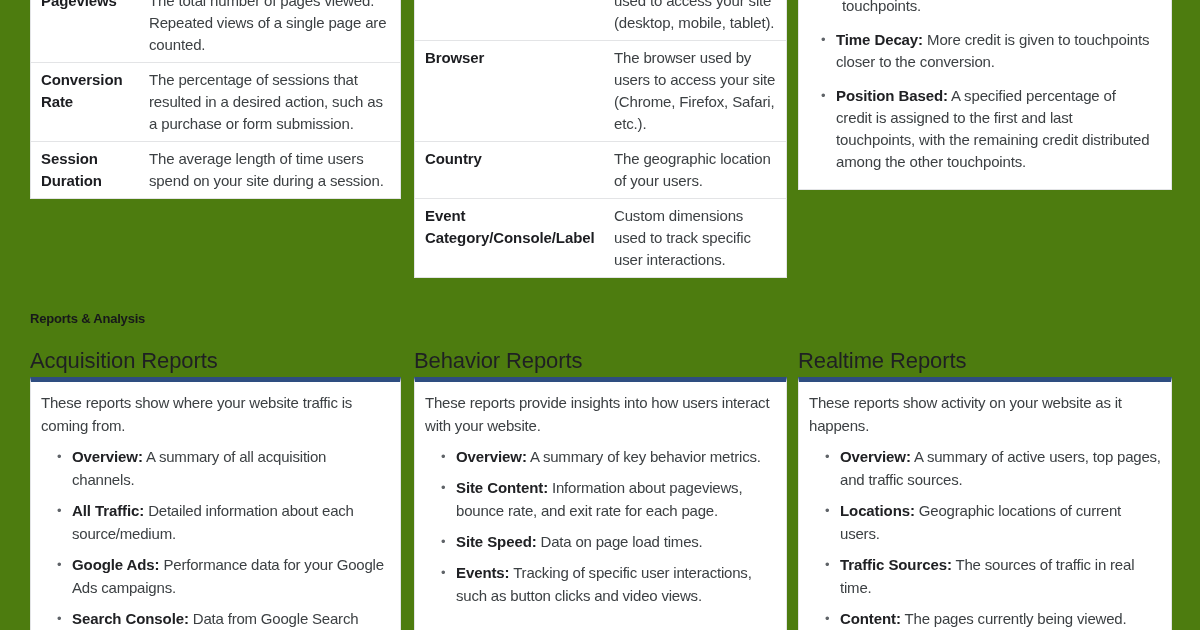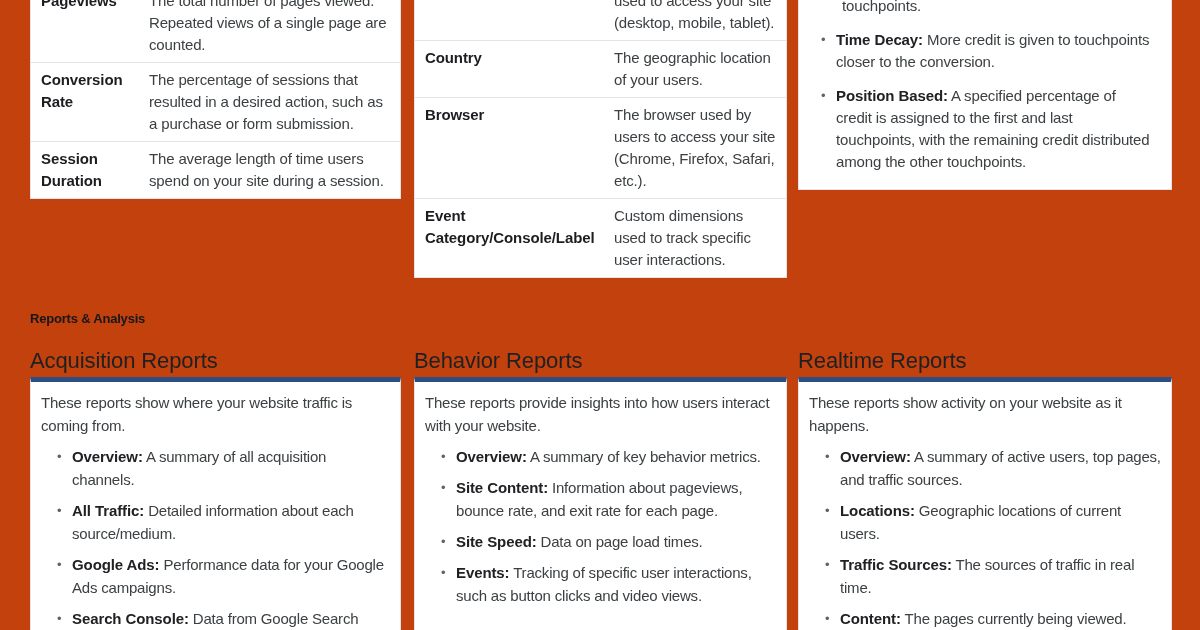--- a/index.html
+++ b/index.html
@@ -4,21 +4,21 @@
 <style>
   :root{
     --navy:#2e4d80;
     --border:#e3e4e6;
     --text:#3c4043;
     --strong:#1c1d21;
   }
   *{box-sizing:border-box;margin:0;padding:0;}
   html,body{width:1200px;height:630px;}
   body{font-family:"Liberation Sans",sans-serif;background:#fff;}
-  .stage{position:relative;width:1200px;height:630px;overflow:hidden;background:#c2410c;color:var(--text);}
+  .stage{position:relative;width:1200px;height:630px;overflow:hidden;background:#4d7c0f;color:var(--text);}
 
   
   .tbl{position:absolute;background:#fff;border:1px solid var(--border);font-size:15px;line-height:22px;letter-spacing:-0.15px;}
   .trow{display:flex;padding:6px 10px;border-bottom:1px solid var(--border);}
   .trow:last-child{border-bottom:none;}
   .tlabel{flex:none;font-weight:700;color:var(--strong);letter-spacing:-0.1px;}
   .tdesc{flex:1;color:var(--text);}
   #metrics-table{left:30px;top:-17px;width:371px;}
   #metrics-table .tlabel{width:84px;margin-right:24px;}
   #dimensions-table{left:414px;top:-17px;width:373px;}
@@ -62,26 +62,26 @@
         <div class="tlabel">Session Duration</div>
         <div class="tdesc">The average length of time users spend on your site during a session.</div>
       </div>
     </div>
   <div class="tbl" id="dimensions-table">
       <div class="trow">
         <div class="tlabel"></div>
         <div class="tdesc">used to access your site (desktop, mobile, tablet).</div>
       </div>
       <div class="trow">
+        <div class="tlabel">Browser</div>
+        <div class="tdesc">The browser used by users to access your site (Chrome, Firefox, Safari, etc.).</div>
+      </div>
+      <div class="trow">
         <div class="tlabel">Country</div>
         <div class="tdesc">The geographic location of your users.</div>
-      </div>
-      <div class="trow">
-        <div class="tlabel">Browser</div>
-        <div class="tdesc">The browser used by users to access your site (Chrome, Firefox, Safari, etc.).</div>
       </div>
       <div class="trow">
         <div class="tlabel">Event Category/Console/Label</div>
         <div class="tdesc">Custom dimensions used to track specific user interactions.</div>
       </div>
     </div>
 
   <div class="attr-box">
     <div class="cutline">touchpoints.</div>
     <div id="attribution-list">

